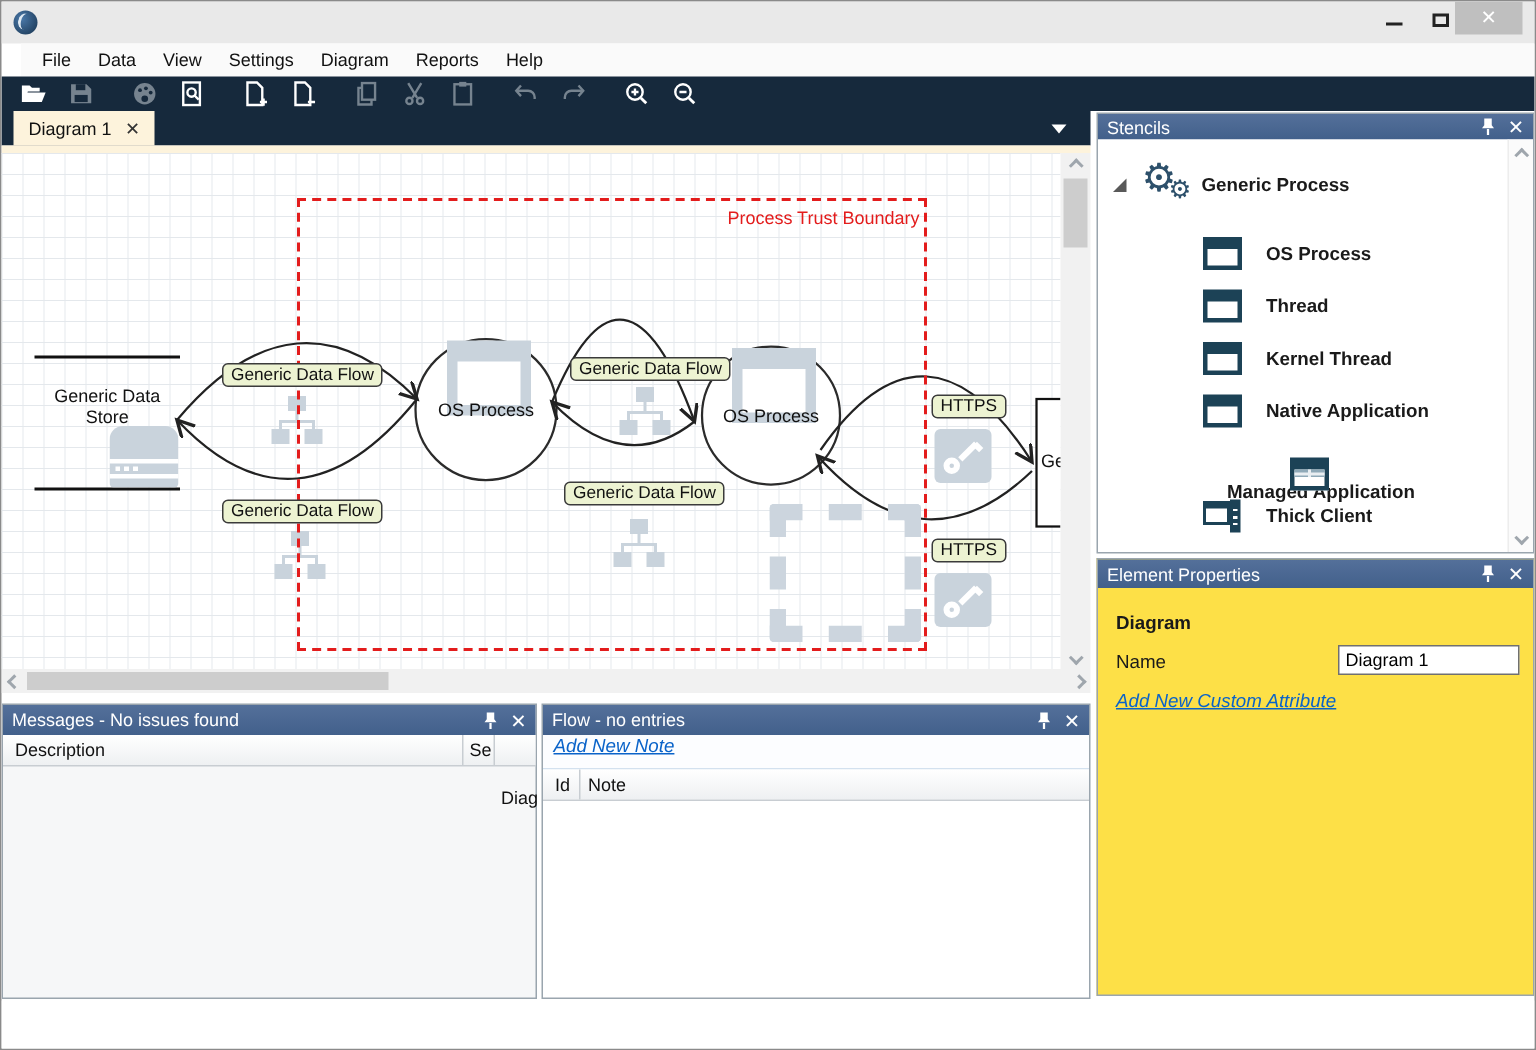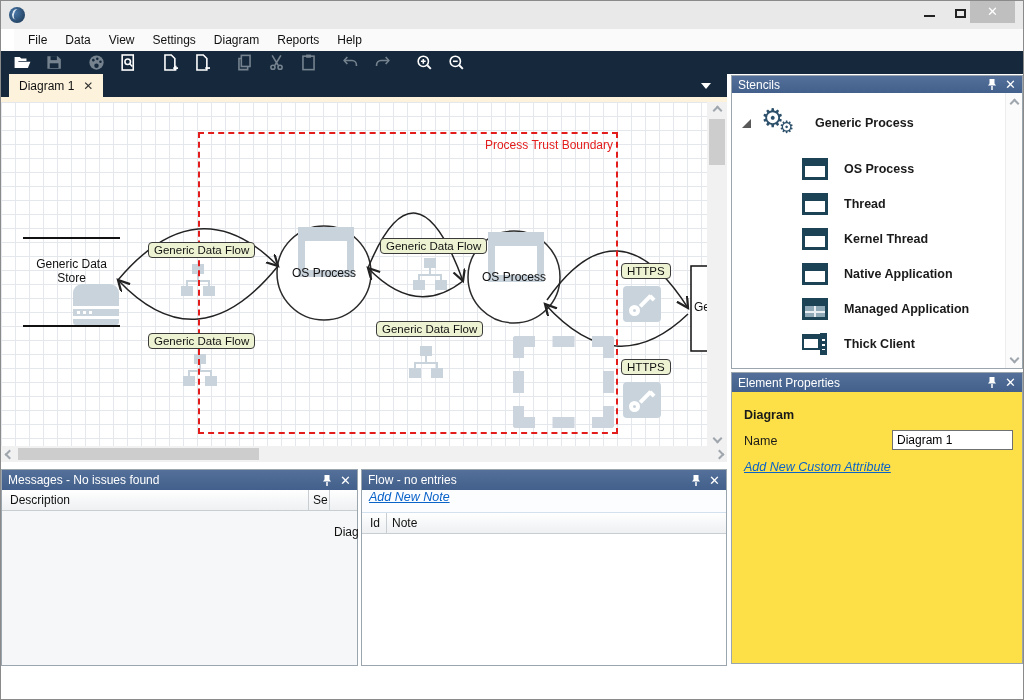--- a/index.html
+++ b/index.html
@@ -109,21 +109,21 @@
   
   .stencils-panel { position:absolute; left:730px; top:74px; width:292px; height:294px; border:1px solid #9aa5ae; background:#fff; }
   .stencils-panel .panel-header { height:17px; }
   .stencil-body { position:absolute; left:0; top:17px; right:0; bottom:0; overflow:hidden; background:#fff; }
   .stencil-scroll { position:absolute; right:0; top:0; width:17px; bottom:0; background:#fbfbfb; border-left:1px solid #ededed; }
   .tree-group { position:absolute; left:0; top:8px; height:44px; width:100%; display:flex; align-items:center; }
   .expander { width:0; height:0; border-left:9px solid transparent; border-bottom:9px solid #595959; margin-left:10px; }
   .gears { margin-left:10px; color:#2d506b; position:relative; width:40px; height:36px; }
   .gears .g1 { position:absolute; left:0; top:-2px; font-size:26px; }
   .gears .g2 { position:absolute; left:18px; top:12px; font-size:17px; }
-  .tree-group .group-label { font-size:12.5px; font-weight:bold; margin-left:14px; }
+  .tree-group .group-label { font-size:12.5px; font-weight:bold; margin-left:0; }
   .stencil-item { position:absolute; left:70px; height:30px; display:flex; align-items:center; }
   .stencil-item .s-label { font-size:12.5px; font-weight:bold; margin-left:16px; }
   .icon-box { position:relative; width:26px; height:22px; display:inline-block; }
   .win-glyph { position:absolute; left:0; top:0; width:26px; height:22px; border:3px solid #1c4256; border-top:8px solid #1c4256; background:#fff; }
   .globe-fill { position:absolute; left:3px; top:8px; right:3px; bottom:3px; background:#8fa9b8;
                 background-image:linear-gradient(#e9eef2 0 0), linear-gradient(#e9eef2 0 0);
                 background-size:100% 2px, 2px 100%; background-position:center, center; background-repeat:no-repeat; }
   .monitor { position:absolute; left:0; top:1px; width:18px; height:16px; border:2.5px solid #1c4256; border-top:5px solid #1c4256; background:#fff; }
   .tower { position:absolute; right:1px; top:0; width:7px; height:22px; background:#1c4256;
            background-image:repeating-linear-gradient(#1c4256 0 3px, #fff 3px 5px);
@@ -455,21 +455,21 @@
             <span class="win-glyph"></span>
           </span>
         <span class="s-label">Kernel Thread</span>
       </div>
       <div class="stencil-item" style="top:166px;text-align:right;">
         <span class="icon-box">
             <span class="win-glyph"></span>
           </span>
         <span class="s-label">Native Application</span>
       </div>
-      <div class="stencil-item" style="top:201px;">
+      <div class="stencil-item" style="top:212px;flex-direction:column;">
         <span class="icon-box">
             <span class="win-glyph"></span>
             <span class="globe-fill"></span>
           </span>
         <span class="s-label">Managed Application</span>
       </div>
       <div class="stencil-item" style="top:236px;">
         <span class="icon-box">
             <span class="monitor"></span>
             <span class="tower"></span>

